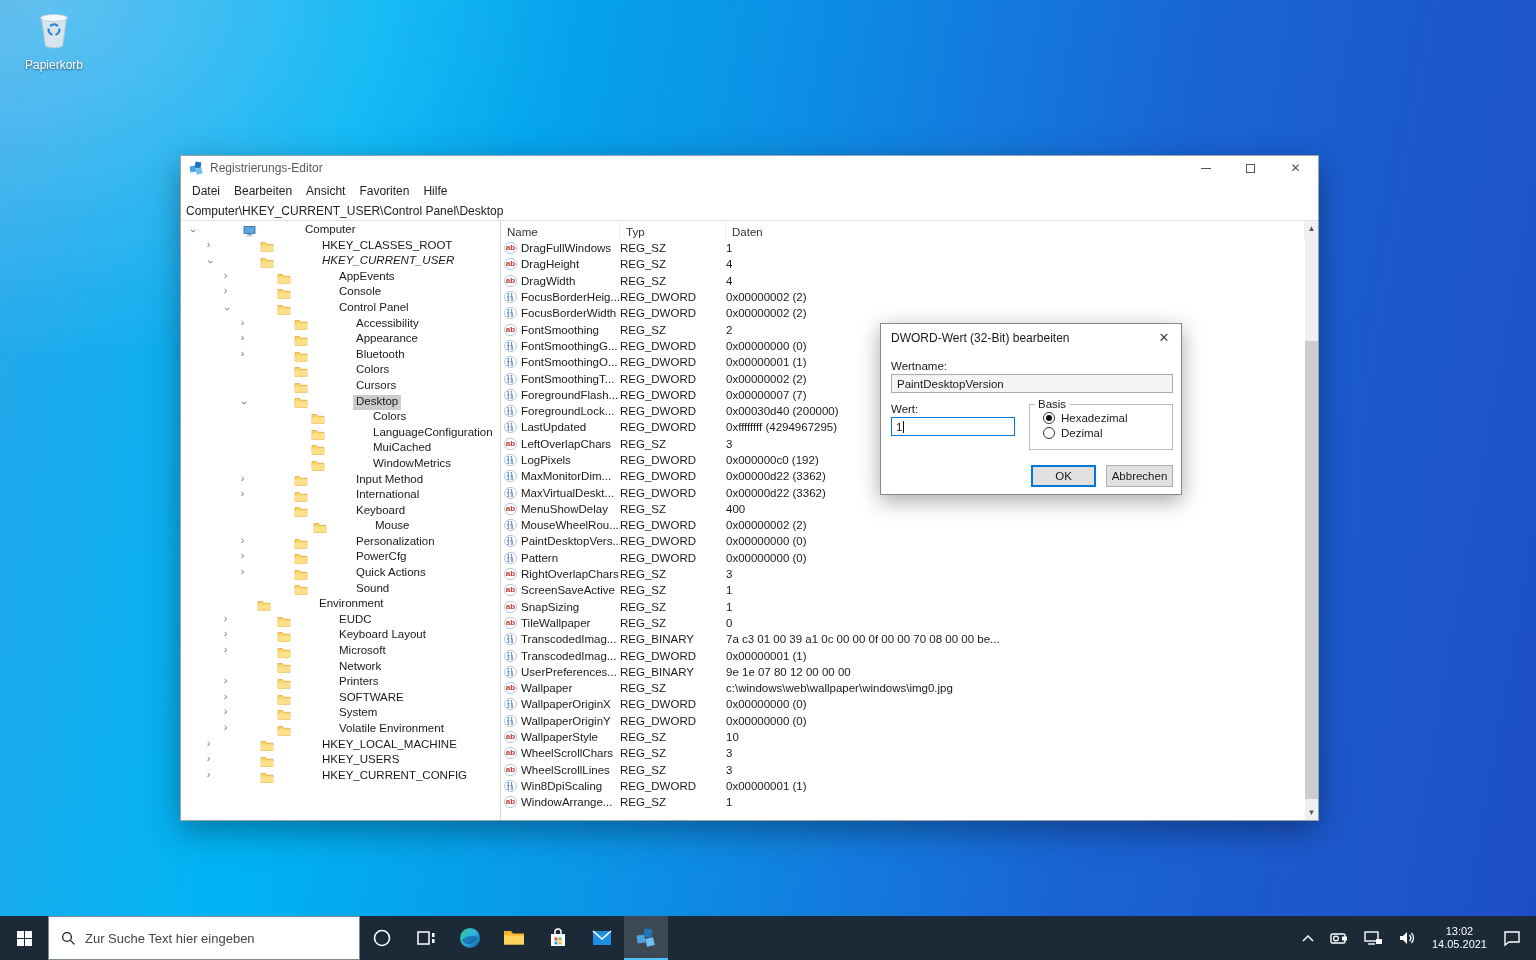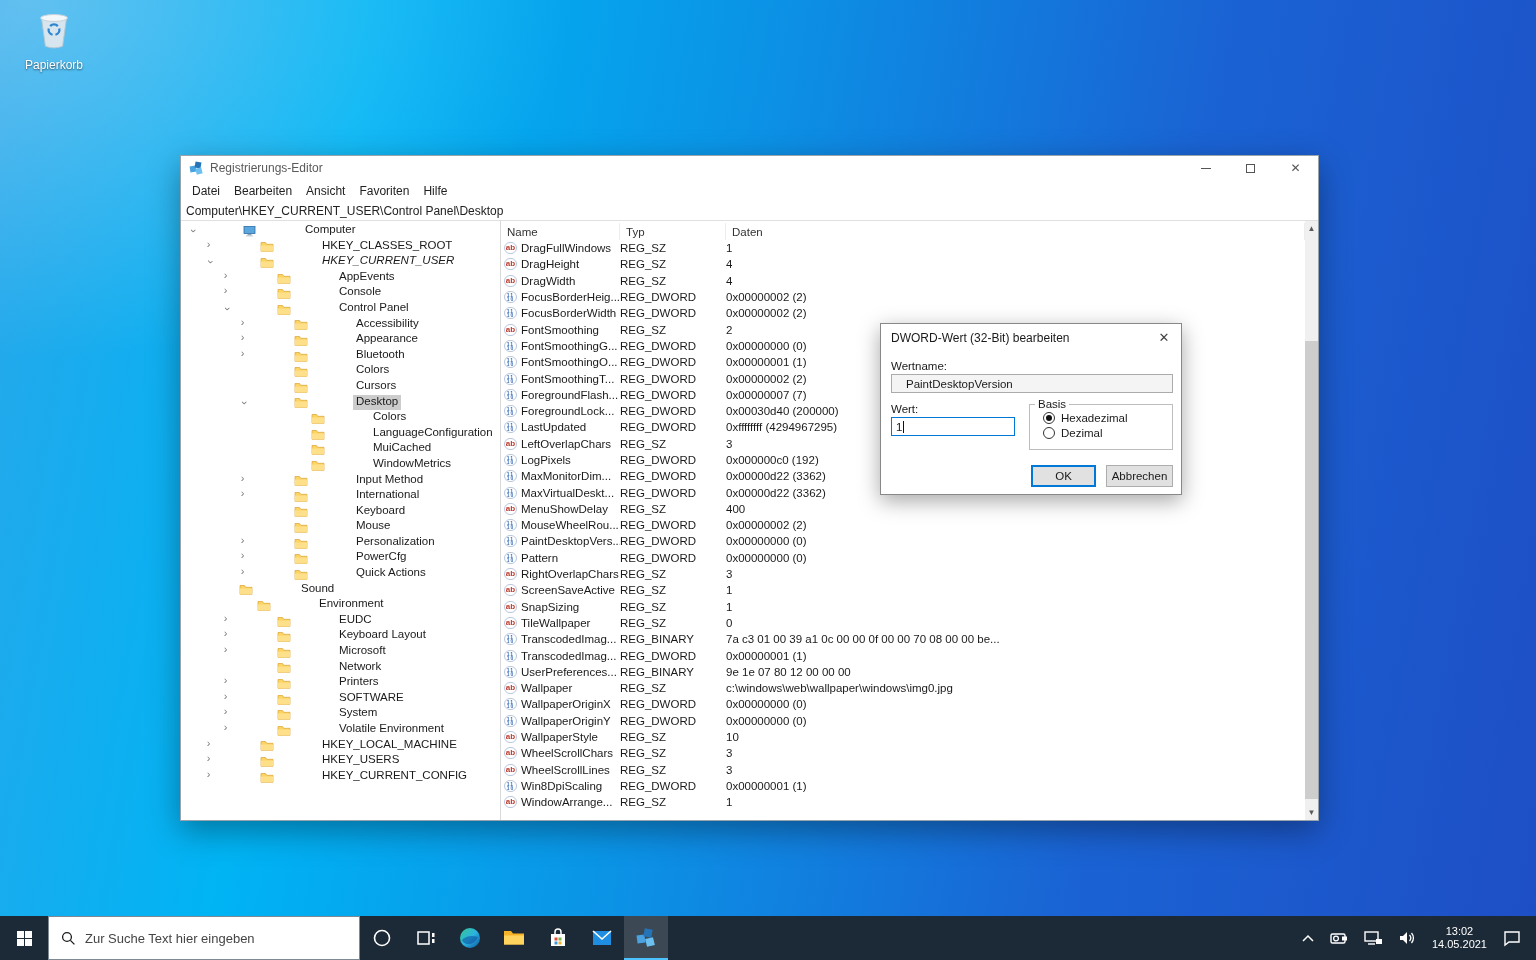--- a/index.html
+++ b/index.html
@@ -66,21 +66,21 @@
   .sb-thumb { position:absolute; left:0; top:120px; height:458px; width:13px; background:#cdcdcd; }
 
   
   .dialog { position:absolute; left:880px; top:323px; width:302px; height:172px; background:#fff;
     border:1px solid #888; box-shadow:0 6px 20px rgba(0,0,0,.35); font-size:11.5px; color:#1a1a1a; }
   .dlg-title { height:27px; display:flex; align-items:center; padding-left:10px; font-size:12px; color:#1a1a1a; }
   .dlg-title .dtext { flex:1; }
   .dlg-close { width:34px; height:100%; display:flex; align-items:center; justify-content:center; color:#444; font-size:13px; }
   .dlg-label-name { position:absolute; left:10px; top:36px; }
   .dlg-name-field { position:absolute; left:10px; top:50px; width:282px; height:19px; background:#f4f4f4;
-    border:1px solid #ababab; display:flex; align-items:center; padding-left:14px; }
+    border:1px solid #ababab; display:flex; align-items:center; padding-left:5px; }
   .dlg-label-wert { position:absolute; left:10px; top:79px; }
   .dlg-wert-field { position:absolute; left:10px; top:93px; width:124px; height:19px; background:#fff;
     border:1px solid #0078d7; display:flex; align-items:center; padding-left:4px; }
   .caret { display:inline-block; width:1px; height:12px; background:#111; margin-left:1px; }
   .dlg-group { position:absolute; left:148px; top:74px; width:144px; height:52px; border:1px solid #bdbdbd; }
   .dlg-group legend { font-size:11.5px; padding:0 3px; margin-left:5px; }
   .radio-row { display:flex; align-items:center; margin:2px 0 3px 13px; }
   .radio { width:12px; height:12px; border:1px solid #333; border-radius:50%; margin-right:6px;
     display:flex; align-items:center; justify-content:center; background:#fff; }
   .radio.checked::after { content:""; width:6px; height:6px; border-radius:50%; background:#111; }
@@ -340,21 +340,21 @@
         <div class="tree-row" style="padding-left: 55px;">
           <span class="expander"></span>
           <span class="node-icon">
             <svg width="14" height="12" viewBox="0 0 14 12">
               <path d="M1 2.5 h4.5 l1.3 1.8 H13 v7 H1 Z" fill="#fcd462" stroke="#dba437" stroke-width="0.7"></path>
               <path d="M1 5.5 H13 V11.3 H1 Z" fill="#ffe08a"></path>
             </svg>
           </span>
           <span class="tree-label">Keyboard</span>
         </div>
-        <div class="tree-row" style="padding-left: 55px;">
+        <div class="tree-row" style="padding-left: 74px;">
           <span class="expander"></span>
           <span class="node-icon">
             <svg width="14" height="12" viewBox="0 0 14 12">
               <path d="M1 2.5 h4.5 l1.3 1.8 H13 v7 H1 Z" fill="#fcd462" stroke="#dba437" stroke-width="0.7"></path>
               <path d="M1 5.5 H13 V11.3 H1 Z" fill="#ffe08a"></path>
             </svg>
           </span>
           <span class="tree-label">Mouse</span>
         </div>
         <div class="tree-row" style="padding-left: 55px;">
@@ -380,21 +380,21 @@
         <div class="tree-row" style="padding-left: 55px;">
           <span class="expander">›</span>
           <span class="node-icon">
             <svg width="14" height="12" viewBox="0 0 14 12">
               <path d="M1 2.5 h4.5 l1.3 1.8 H13 v7 H1 Z" fill="#fcd462" stroke="#dba437" stroke-width="0.7"></path>
               <path d="M1 5.5 H13 V11.3 H1 Z" fill="#ffe08a"></path>
             </svg>
           </span>
           <span class="tree-label">Quick Actions</span>
         </div>
-        <div class="tree-row" style="">
+        <div class="tree-row" style="padding-left: 55px;">
           <span class="expander"></span>
           <span class="node-icon">
             <svg width="14" height="12" viewBox="0 0 14 12">
               <path d="M1 2.5 h4.5 l1.3 1.8 H13 v7 H1 Z" fill="#fcd462" stroke="#dba437" stroke-width="0.7"></path>
               <path d="M1 5.5 H13 V11.3 H1 Z" fill="#ffe08a"></path>
             </svg>
           </span>
           <span class="tree-label">Sound</span>
         </div>
         <div class="tree-row" style="padding-left: 18px;">

